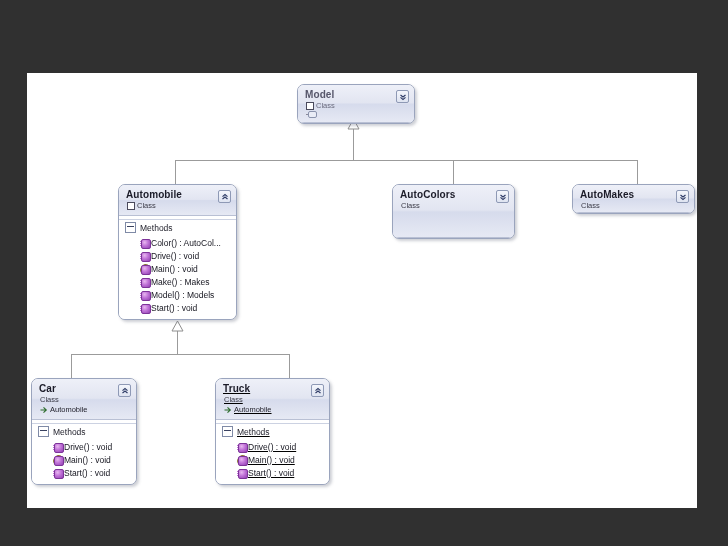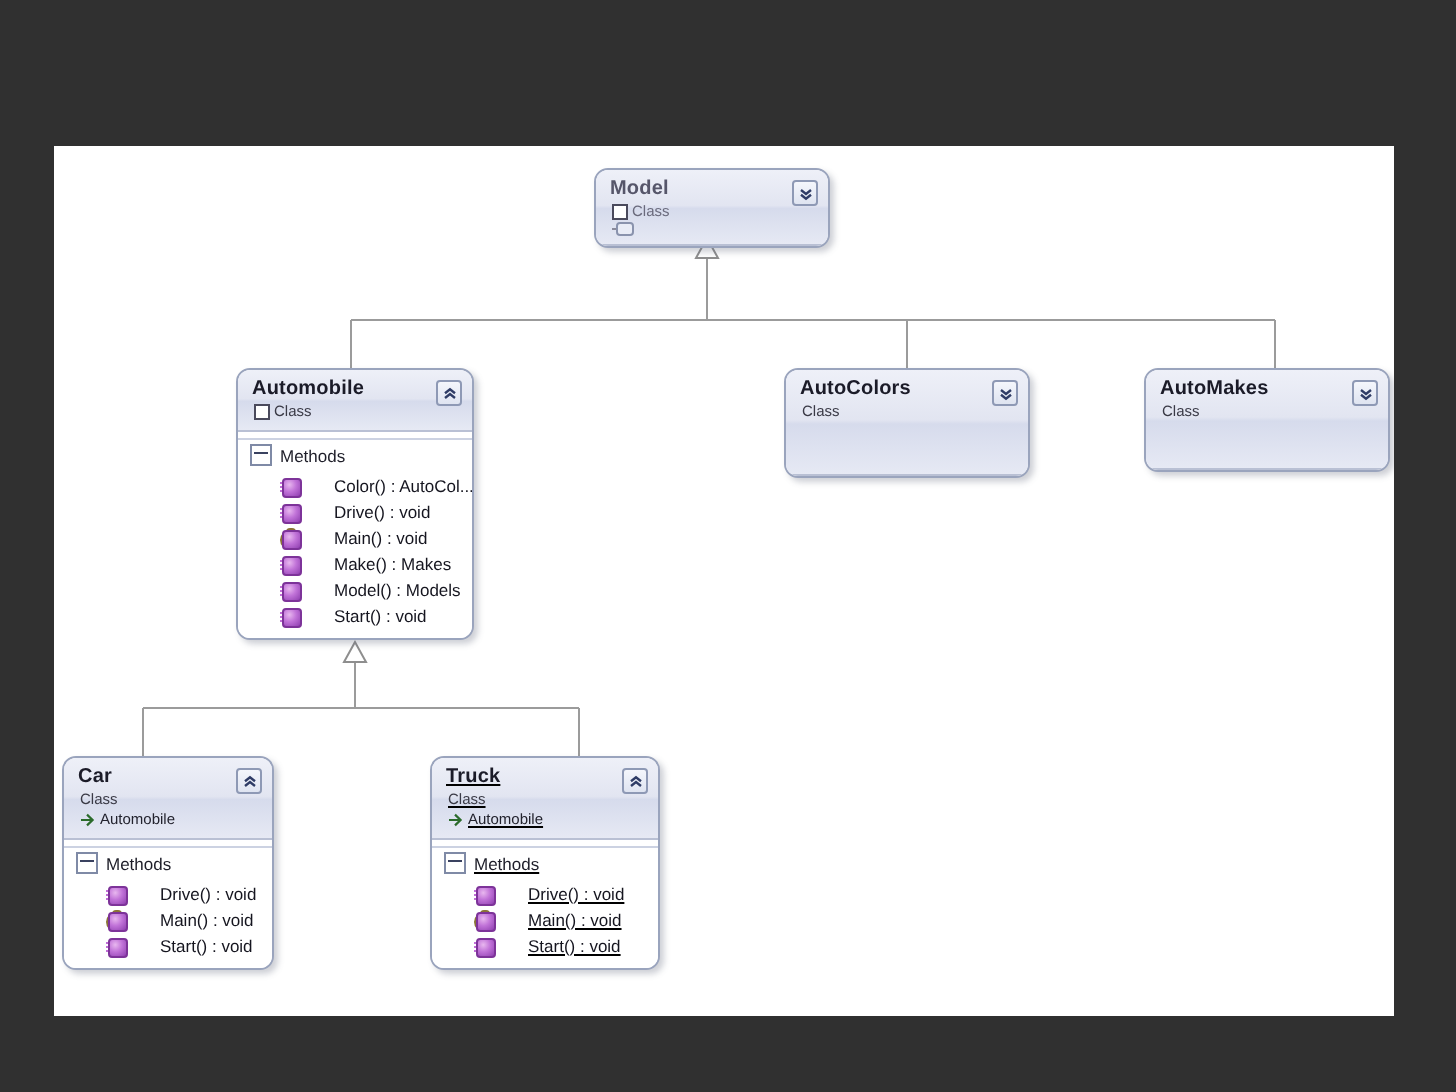--- a/index.html
+++ b/index.html
@@ -149,21 +149,21 @@
     left: 1px;
     right: 1px;
     top: 3px;
     height: 1px;
     background: #3a4260;
   }
 
   .member {
     display: flex;
     align-items: center;
-    gap: 16px;
+    gap: 0;
     padding: 0 0 0 21px;
     height: 13px;
     font-size: 8.5px;
     color: #15151f;
     white-space: nowrap;
   }
 
   
   .micon {
     position: relative;
@@ -387,21 +387,21 @@
         <div class="head-btn">
           <svg width="8" height="8" viewBox="0 0 8 8">
             <path d="M1.5 2 L4 4 L6.5 2" fill="none" stroke="#2f3c66" stroke-width="1.2"></path>
             <path d="M1.5 4.4 L4 6.4 L6.5 4.4" fill="none" stroke="#2f3c66" stroke-width="1.2"></path>
           </svg>
         </div>
       </div>
     </div>
 
     <div class="cbox" id="box-automakes" style="left:545px; top:111px; width:123px;">
-      <div class="cbox-head" style="padding-bottom:23px;">
+      <div class="cbox-head" style="padding-bottom:1px;">
         <div class="cbox-title">AutoMakes</div>
         <div class="cbox-sub">
           <span>Class</span>
         </div>
         <div class="head-btn">
           <svg width="8" height="8" viewBox="0 0 8 8">
             <path d="M1.5 2 L4 4 L6.5 2" fill="none" stroke="#2f3c66" stroke-width="1.2"></path>
             <path d="M1.5 4.4 L4 6.4 L6.5 4.4" fill="none" stroke="#2f3c66" stroke-width="1.2"></path>
           </svg>
         </div>

